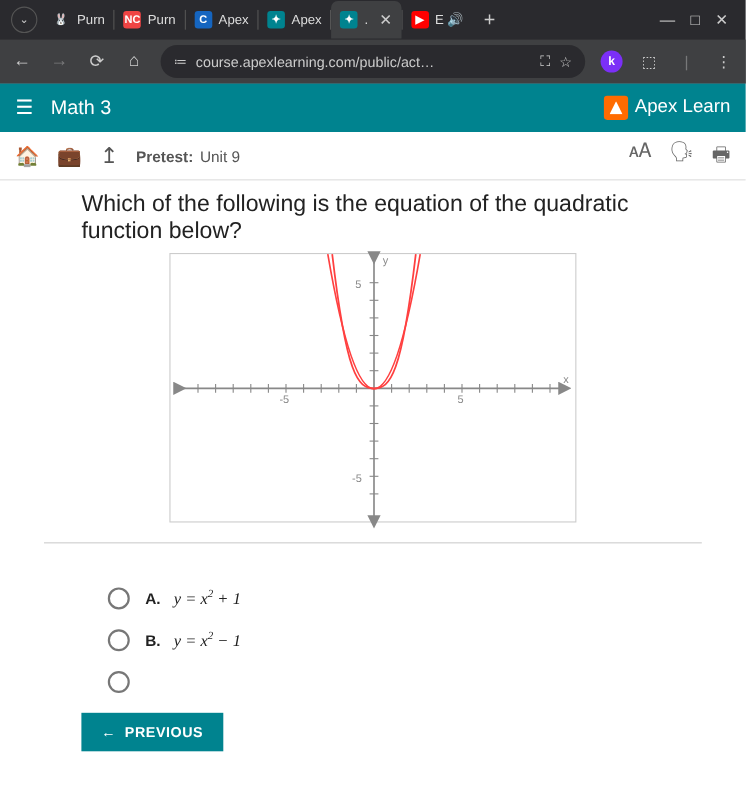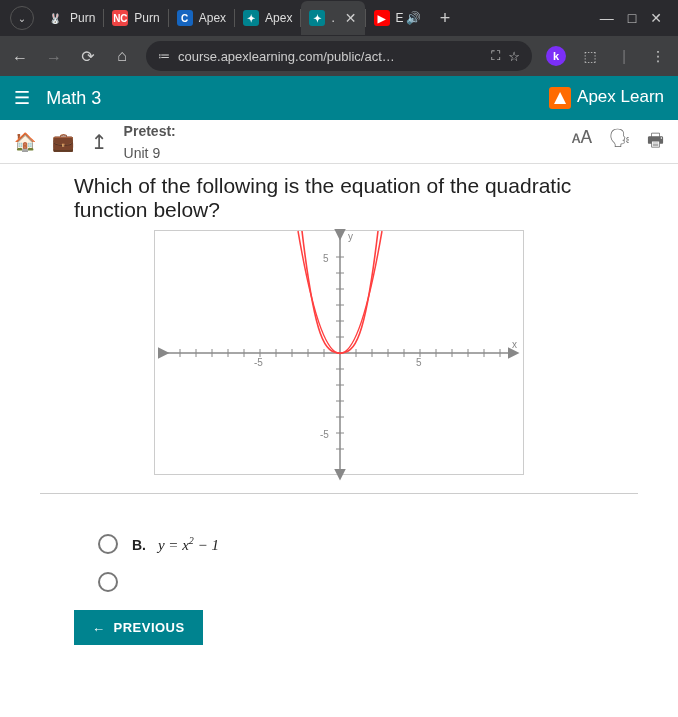--- a/index.html
+++ b/index.html
@@ -28,21 +28,21 @@
   .apex-header { background:#00838f; color:#fff; height:44px; display:flex; align-items:center; padding:0 14px; gap:16px;}
   .hamburger { font-size:18px; }
   .course-title { font-size:18px; font-weight:500;text-align:right;}
   .apex-brand { margin-left:auto; display:flex; align-items:flex-start; gap:6px; font-size:17px; font-weight:500;}
   .apex-logo { width:22px; height:22px; background:#ff6b00; border-radius:3px; display:flex; align-items:center; justify-content:center; position:relative;}
   .apex-logo::before { content:""; width:12px; height:12px; background:#fff; clip-path: polygon(50% 0, 100% 100%, 0 100%);}
   
   
   .crumb-bar { height:44px; border-bottom:1px solid #ddd; display:flex; align-items:center; padding:0 14px; gap:16px; color:#555;}
   .crumb-icon { font-size:18px; }
-  .crumb-text { font-size:14px; display:flex; gap:6px;flex-direction:column;}
+  .crumb-text { font-size:14px; display:flex; gap:6px;}
   .crumb-right { margin-left:auto; display:flex; gap:16px; font-size:18px; color:#666;}
   
   
   .content { padding: 10px 40px 0 74px; }
   .question { font-size:21px; color:#222; margin-bottom:8px;}
   .graph-wrap { display:flex; justify-content:center; margin-bottom:40px; border-bottom: 1px solid #ccc; padding-bottom: 18px; margin-left:-34px; margin-right:0px;}
   .graph-box { width:370px; height:245px; border:1px solid #ccc; position:relative; background:#fff;}
   .graph-svg { position:absolute; top:-5px; left:-5px; width:380px; height:255px;}
   
   .answers { padding-left: 24px; }
@@ -203,20 +203,24 @@
 
         <path d="M 148,5 Q 190,250 232,5" fill="none" stroke="#ff4040" stroke-width="1.5" transform="translate(0,0)"></path>
         <path d="M 152,5 C 165,115 175,127 190,127 C 205,127 215,115 228,5" fill="none" stroke="#ff4040" stroke-width="1.6"></path>
       </svg>
     </div>
   </div>
 
   <div class="answers" id="answers">
       <div class="answer">
         <div class="radio"></div>
+        <div><b>A.</b> <span class="eq"><i>y</i> = <i>x</i><sup>2</sup> + 1</span></div>
+      </div>
+      <div class="answer">
+        <div class="radio"></div>
         <div><b>B.</b> <span class="eq"><i>y</i> = <i>x</i><sup>2</sup> − 1</span></div>
       </div>
       <div class="answer">
         <div class="radio"></div>
       </div>
     </div>
 
   <button class="prev-btn">
     <span>←</span>
     <span>PREVIOUS</span>

